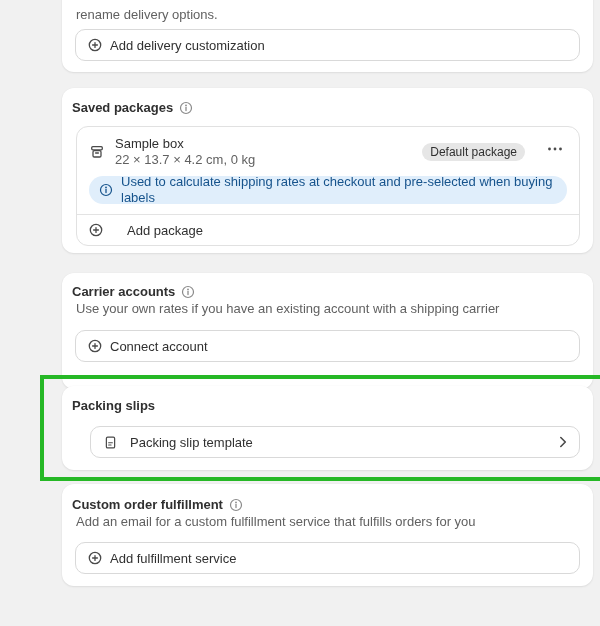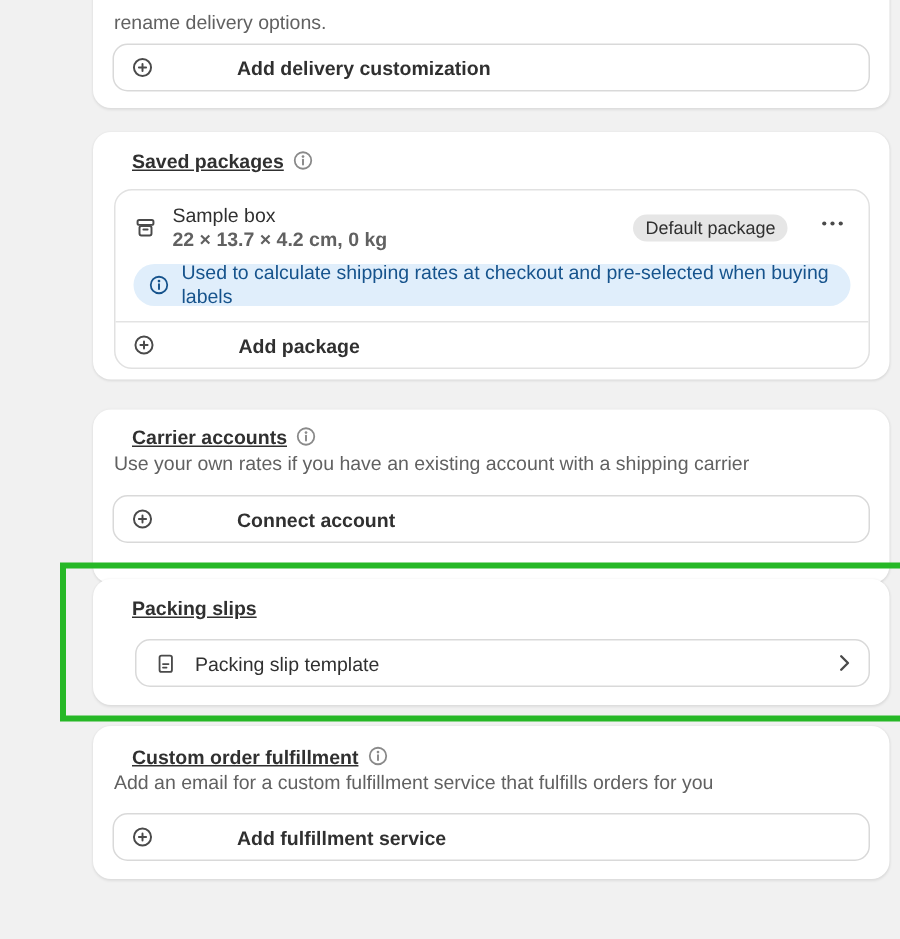--- a/index.html
+++ b/index.html
@@ -26,53 +26,53 @@
   .card2 { top: 88px;  height: 165px; }
   .card3 { top: 273px; height: 116px; }
   .card4 { top: 386px; height: 84px; }
   .card5 { top: 484px; height: 102px; }
 
   .intro-text {
     position: absolute; left: 14px; top: 48px;
     font-size: 13px; line-height: 16px; color: #616161;
   }
   .section-title-row {
-    position: absolute; left: 26px;
-    display: flex; align-items: flex-start; gap: 6px; text-decoration: underline;
+    position: absolute; left: 10px;
+    display: flex; align-items: center; gap: 6px;
   }
   .section-title {
     font-size: 13px; line-height: 16px; font-weight: 700; color: #303030;
   }
   .section-desc {
     position: absolute; left: 14px; right: 14px;
     font-size: 13px; line-height: 16px; color: #616161;
   }
 
   .action-row {
     position: absolute; left: 13px; right: 13px; height: 32px;
     border: 1px solid #d9d9d9; border-radius: 10px;
     display: flex; align-items: center; gap: 8px;
     padding: 0 12px; box-sizing: border-box;
     background: #ffffff; cursor: pointer;
   }
-  .action-label { font-size: 13px; font-weight: 700; color: #303030; margin-left: 48px; }
+  .action-label { font-size: 13px; font-weight: 400; color: #303030; }
 
   .list-container {
     position: absolute; left: 14px; right: 13px;
     border: 1px solid #e1e1e1; border-radius: 12px;
     box-sizing: border-box; background: #ffffff;
     display: flex; flex-direction: column;
   }
   .package-row {
     display: flex; align-items: flex-start; gap: 10px;
     padding: 9px 12px 8px 12px;
   }
   .package-icon-wrap { margin-top: 8px; display: flex; }
   .package-name { font-size: 13px; line-height: 16px; color: #303030; }
-  .package-dims { font-size: 13px; line-height: 16px; color: #616161; font-weight: bold; }
+  .package-dims { font-size: 13px; line-height: 16px; color: #616161; }
   .flex-spacer { flex: 1; }
   .badge {
     margin-top: 7px;
     background: #e6e6e6; color: #303030;
     font-size: 12px; line-height: 14px;
     padding: 2px 8px; border-radius: 10px;
     white-space: nowrap;
   }
   .dots-btn {
     margin-top: 9px; margin-left: 10px; margin-right: 2px;
@@ -81,21 +81,21 @@
   }
   .info-banner {
     margin: 0 12px 10px 12px; height: 28px;
     background: #e0eefb; border-radius: 14px;
     display: flex; align-items: center; gap: 8px;
     padding: 0 10px; box-sizing: border-box;
   }
   .info-banner-text { font-size: 13px; line-height: 16px; color: #16538c; }
   .add-package-row {
     border-top: 1px solid #e3e3e3;
-    height: 33px; display: flex; align-items: center; gap: 8px;
+    height: 33px; display: flex; align-items: center; gap: 24px;
     padding: 0 12px; cursor: pointer;
   }
   .nav-row {
     position: absolute; left: 13px; right: 13px; height: 32px;
     border: 1px solid #d9d9d9; border-radius: 10px;
     display: flex; align-items: center; gap: 12px;
     padding: 0 12px; box-sizing: border-box; cursor: pointer;
     background: #ffffff;
   }
   .nav-row-label { font-size: 13px; color: #303030; }

